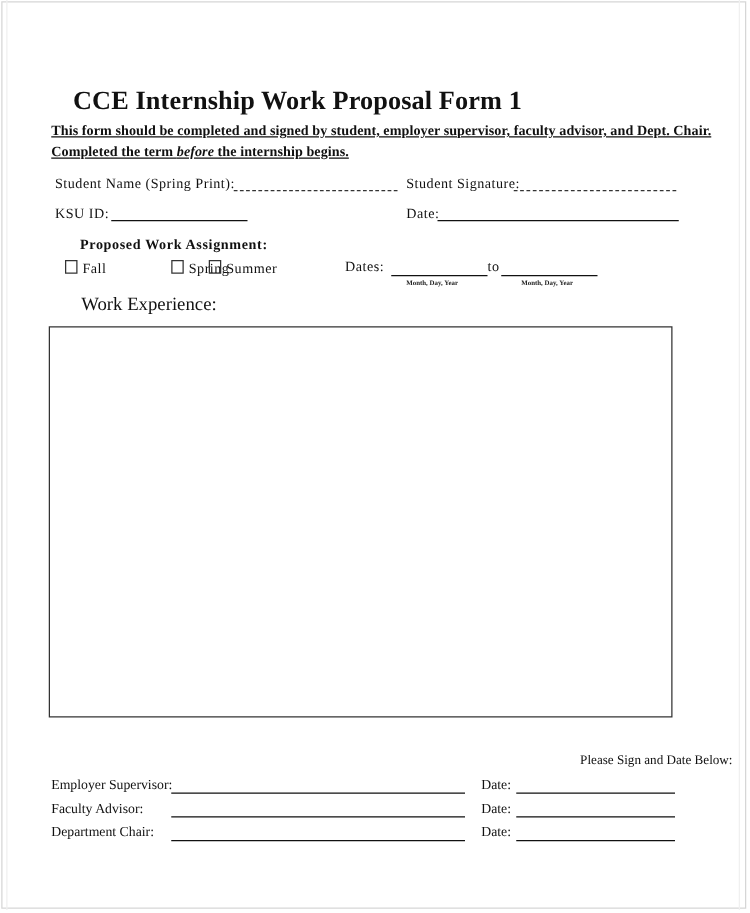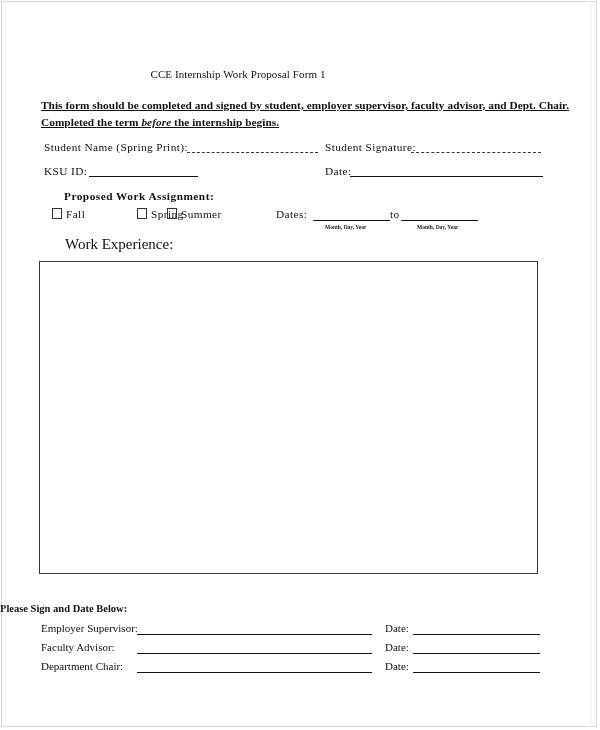--- a/index.html
+++ b/index.html
@@ -3,22 +3,22 @@
 <meta charset="utf-8">
 <style>
   html, body { margin: 0; padding: 0; background: #ffffff; }
   body { width: 600px; height: 730px; position: relative; overflow: hidden;
          font-family: "Liberation Serif", "DejaVu Serif", serif; color: #111; }
   .frame { position: absolute; left: 1px; top: 1px; width: 596px; height: 726px;
            border: 1px solid #d6d6d6; box-sizing: border-box; }
   .frame-inner { position: absolute; left: 5px; top: 0; width: 585px; height: 728px;
            border-left: 1px solid #f0f0f0; border-right: 1px solid #f0f0f0; }
   .abs { position: absolute; white-space: nowrap; }
-  .title { left: 0; width: 476px; top: 68px; text-align: center; font-weight: normal;
-           font-size: 11px; letter-spacing: 0.1px; }
+  .title { left: 0; width: 476px; top: 68px; text-align: center; font-weight: bold;
+           font-size: 21px; letter-spacing: 0.1px; }
   .intro { left: 41px; font-weight: bold; font-size: 11.3px; letter-spacing: 0.05px; text-decoration: underline; }
   .lbl { font-size: 11.3px; letter-spacing: 0.4px; }
   .line { position: absolute; height: 0; border-top: 1.2px solid #111; }
   .dash { position: absolute; height: 0; border-top: 1px dashed #333; }
   .check { display: inline-block; width: 8px; height: 9px; border: 1px solid #333;
            vertical-align: -1px; margin-right: 4px; }
   .hint { font-size: 5.5px; font-weight: bold; color: #222; }
   .box { position: absolute; left: 39px; top: 261px; width: 499px; height: 313px;
          border: 1.5px solid #333; box-sizing: border-box; }
   .sig-lbl { font-size: 11px; }
@@ -54,21 +54,21 @@
 <div class="line" style="left:313px; top:220px; width:77px;"></div>
 <div class="abs lbl" style="left:390px; top:208px;">to</div>
 <div class="line" style="left:401px; top:220px; width:77px;"></div>
 <div class="abs hint" style="left:325px; top:224px;">Month, Day, Year</div>
 <div class="abs hint" style="left:417px; top:224px;">Month, Day, Year</div>
 
 <div class="abs" style="left:65px; top:236px; font-size:15px;">Work Experience:</div>
 
 <div class="box"></div>
 
-<div class="abs" style="left:0; width:586px; text-align:left; top:603px; font-weight:bold; font-size:10.5px;">Please Sign and Date Below:</div>
+<div class="abs" style="left:0; width:586px; text-align:right; top:603px; font-weight:normal; font-size:10.5px;">Please Sign and Date Below:</div>
 
 <div class="abs sig-lbl" style="left:41px; top:622px;text-align:right;">Employer Supervisor:</div>
 <div class="line" style="left:137px; top:634px; width:235px;"></div>
 <div class="abs sig-lbl" style="left:385px; top:622px;">Date:</div>
 <div class="line" style="left:413px; top:634px; width:127px;"></div>
 
 <div class="abs sig-lbl" style="left:41px; top:641px;">Faculty Advisor:</div>
 <div class="line" style="left:137px; top:653px; width:235px;"></div>
 <div class="abs sig-lbl" style="left:385px; top:641px;">Date:</div>
 <div class="line" style="left:413px; top:653px; width:127px;"></div>

